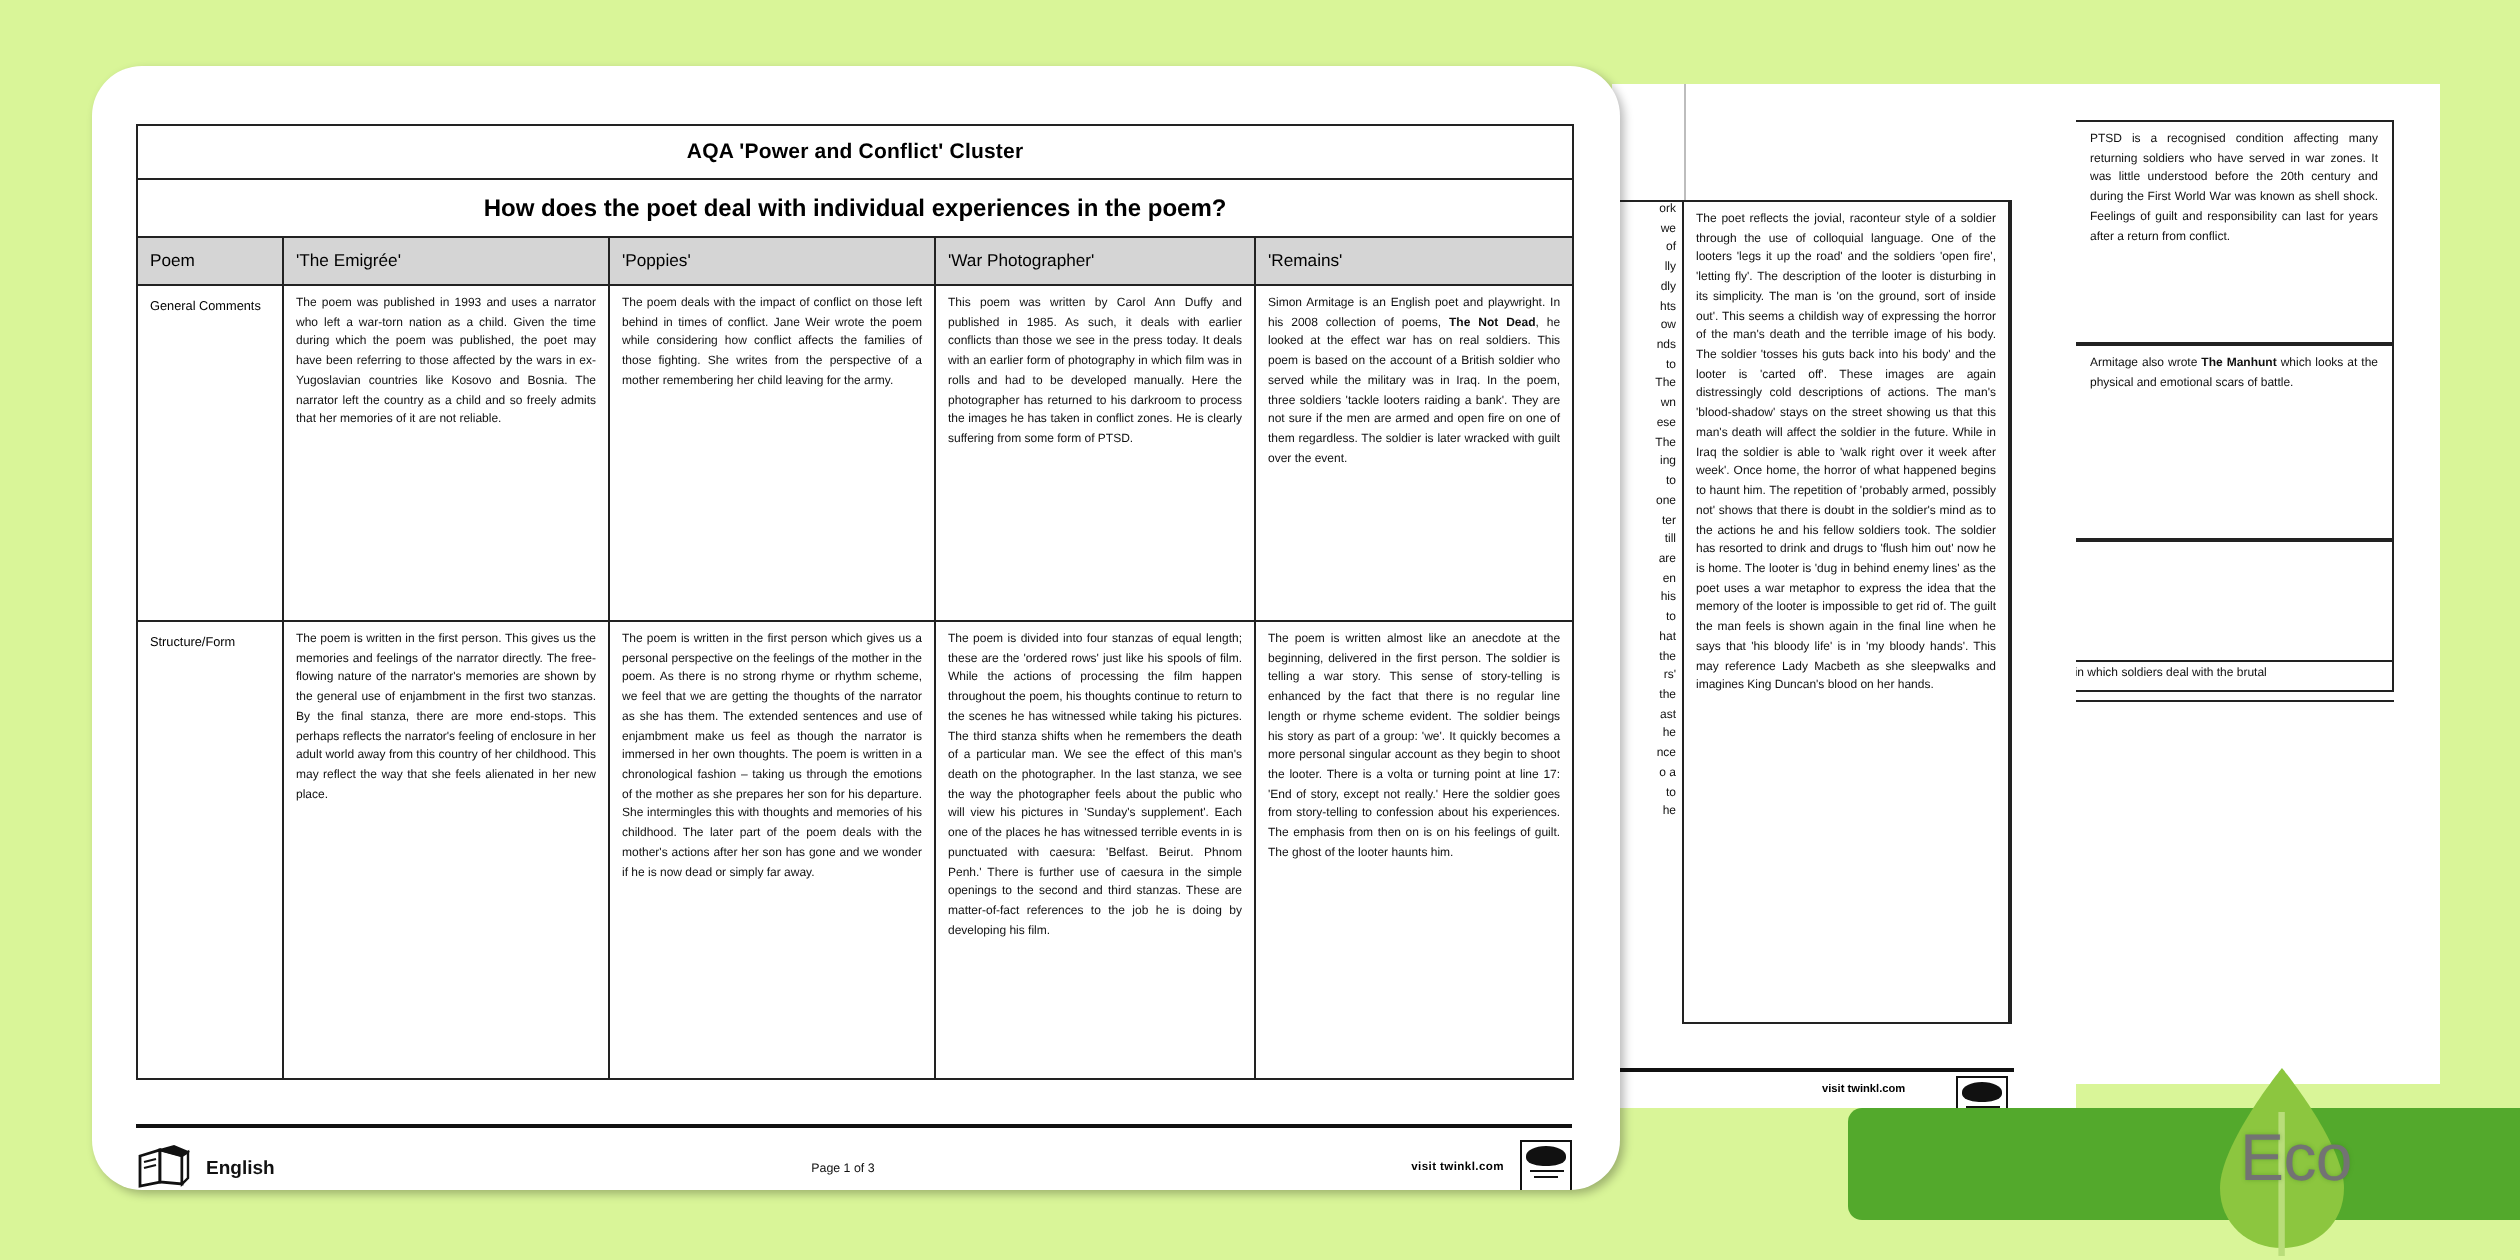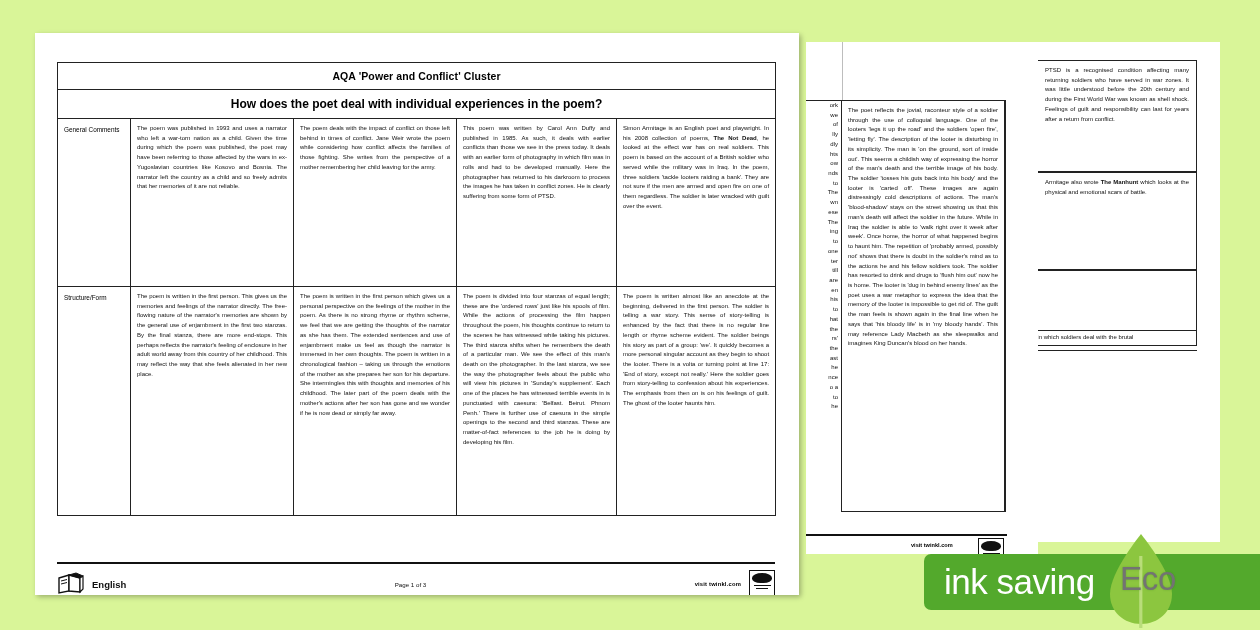--- a/index.html
+++ b/index.html
@@ -18,22 +18,23 @@
   
   .page {
     position: absolute;
     background: #ffffff;
     box-sizing: border-box;
     overflow: hidden;
   }
   .page-3 { left: 1016px; top: 42px; width: 204px; height: 500px; }
   .page-2 { left: 806px; top: 42px; width: 232px; height: 512px; }
   .page-1 {
-    left: 35px; top: 33px; width: 764px; height: 562px;
+    left: 46px; top: 33px; width: 764px; height: 562px;
     box-shadow: 2px 2px 5px rgba(0,0,0,0.28);
+    border-radius: 25px;
   }
 
   
   .sheet {
     position: absolute;
     left: 22px;
     top: 29px;
     width: 718px;
   }
   table.grid {
@@ -371,20 +372,27 @@
           <col class="c3">
           <col class="c4">
       </colgroup>
       <tbody>
         <tr>
           <td class="title-cell" colspan="5">AQA 'Power and Conflict' Cluster</td>
         </tr>
         <tr>
           <td class="question-cell" colspan="5">How does the poet deal with individual experiences in the poem?</td>
         </tr>
+        <tr id="headrow">
+          <th class="colhead">Poem</th>
+          <th class="colhead">'The Emigrée'</th>
+          <th class="colhead">'Poppies'</th>
+          <th class="colhead">'War Photographer'</th>
+          <th class="colhead">'Remains'</th>
+        </tr>
         <tr>
           <td class="rowlabel">General Comments</td>
           <td class="body-cell" style="height:168px">The poem was published in 1993 and uses a narrator who left a war-torn nation as a child. Given the time during which the poem was published, the poet may have been referring to those affected by the wars in ex-Yugoslavian countries like Kosovo and Bosnia. The narrator left the country as a child and so freely admits that her memories of it are not reliable.</td>
           <td class="body-cell">The poem deals with the impact of conflict on those left behind in times of conflict. Jane Weir wrote the poem while considering how conflict affects the families of those fighting. She writes from the perspective of a mother remembering her child leaving for the army.</td>
           <td class="body-cell">This poem was written by Carol Ann Duffy and published in 1985. As such, it deals with earlier conflicts than those we see in the press today. It deals with an earlier form of photography in which film was in rolls and had to be developed manually. Here the photographer has returned to his darkroom to process the images he has taken in conflict zones. He is clearly suffering from some form of PTSD.</td>
           <td class="body-cell">Simon Armitage is an English poet and playwright. In his 2008 collection of poems, <b>The Not Dead</b>, he looked at the effect war has on real soldiers. This poem is based on the account of a British soldier who served while the military was in Iraq. In the poem, three soldiers 'tackle looters raiding a bank'. They are not sure if the men are armed and open fire on one of them regardless. The soldier is later wracked with guilt over the event.</td>
         </tr>
         <tr>
           <td class="rowlabel">Structure/Form</td>
           <td class="body-cell" style="height:229px">The poem is written in the first person. This gives us the memories and feelings of the narrator directly. The free-flowing nature of the narrator's memories are shown by the general use of enjambment in the first two stanzas. By the final stanza, there are more end-stops. This perhaps reflects the narrator's feeling of enclosure in her adult world away from this country of her childhood. This may reflect the way that she feels alienated in her new place.</td>
@@ -420,21 +428,20 @@
           <span class="bline"></span>
           <span class="bline2"></span>
         </span>
       </span>
     </div>
   </div>
 </div>
 
 <div class="eco-wrap">
   <div class="eco-bar"></div>
-  <div class="eco-text">ink saving</div>
   <span class="eco-leaf">
     <svg width="74" height="96" viewBox="0 0 74 96">
       <path d="M37 2 C37 2 6 40 6 62 C6 80 20 92 37 92 C54 92 68 80 68 62 C68 40 37 2 37 2 Z" fill="#8cc63f"></path>
       <rect x="35.2" y="24" width="3.2" height="72" fill="#b9dd7a"></rect>
     </svg>
   </span>
   <div class="eco-leaf-word">Eco</div>
 </div>
 
 </body></html>

